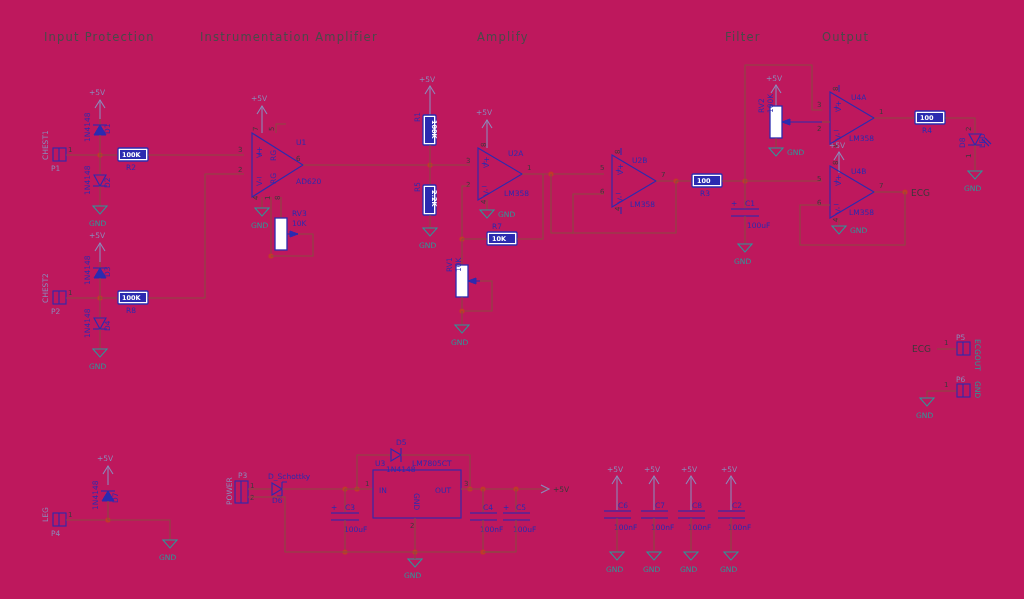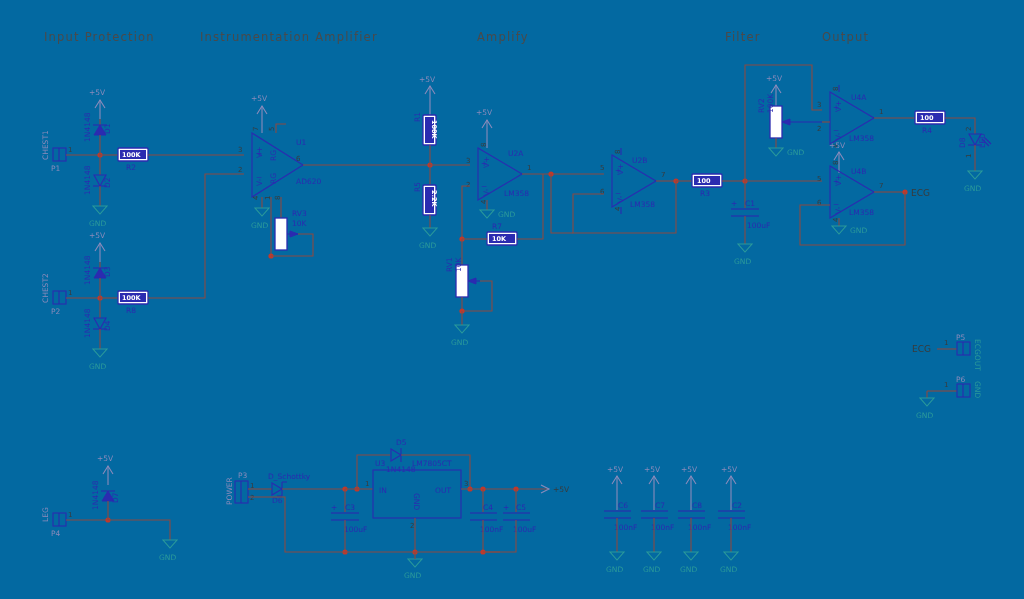--- a/index.html
+++ b/index.html
@@ -1,19 +1,19 @@
 <!DOCTYPE html>
 <html><head>
 <meta charset="utf-8">
 <title>ECG Schematic</title>
 <style>
   html,body{margin:0;padding:0;background:#ffffff;}
   body{width:1024px;height:599px;overflow:hidden;
        font-family:"DejaVu Sans","Liberation Sans",sans-serif;}
-  #sheet{position:relative;width:1024px;height:599px;background:#0369a1;}
+  #sheet{position:relative;width:1024px;height:599px;background:#be185d;}
   svg#schematic{position:absolute;left:0;top:0;width:1024px;height:599px;}
   .wire{stroke:#8b4a43;stroke-width:1.1;fill:none;}
   .sym{stroke:#2b2bb0;stroke-width:1.1;fill:none;}
   .symfill{fill:#2b2bb0;stroke:#2b2bb0;stroke-width:1;}
   .junction{fill:#c0392b;stroke:none;}
   .gndsym{stroke:#2b9a9a;stroke-width:1.1;fill:none;}
   .pwrsym{stroke:#8b8bbb;stroke-width:1.1;fill:none;}
   .resbody{fill:#ffffff;stroke:#2b2bb0;stroke-width:1.3;}
   .resval{fill:#2b2bb0;}
   .title-txt{font-family:"DejaVu Sans","Liberation Sans",sans-serif;

